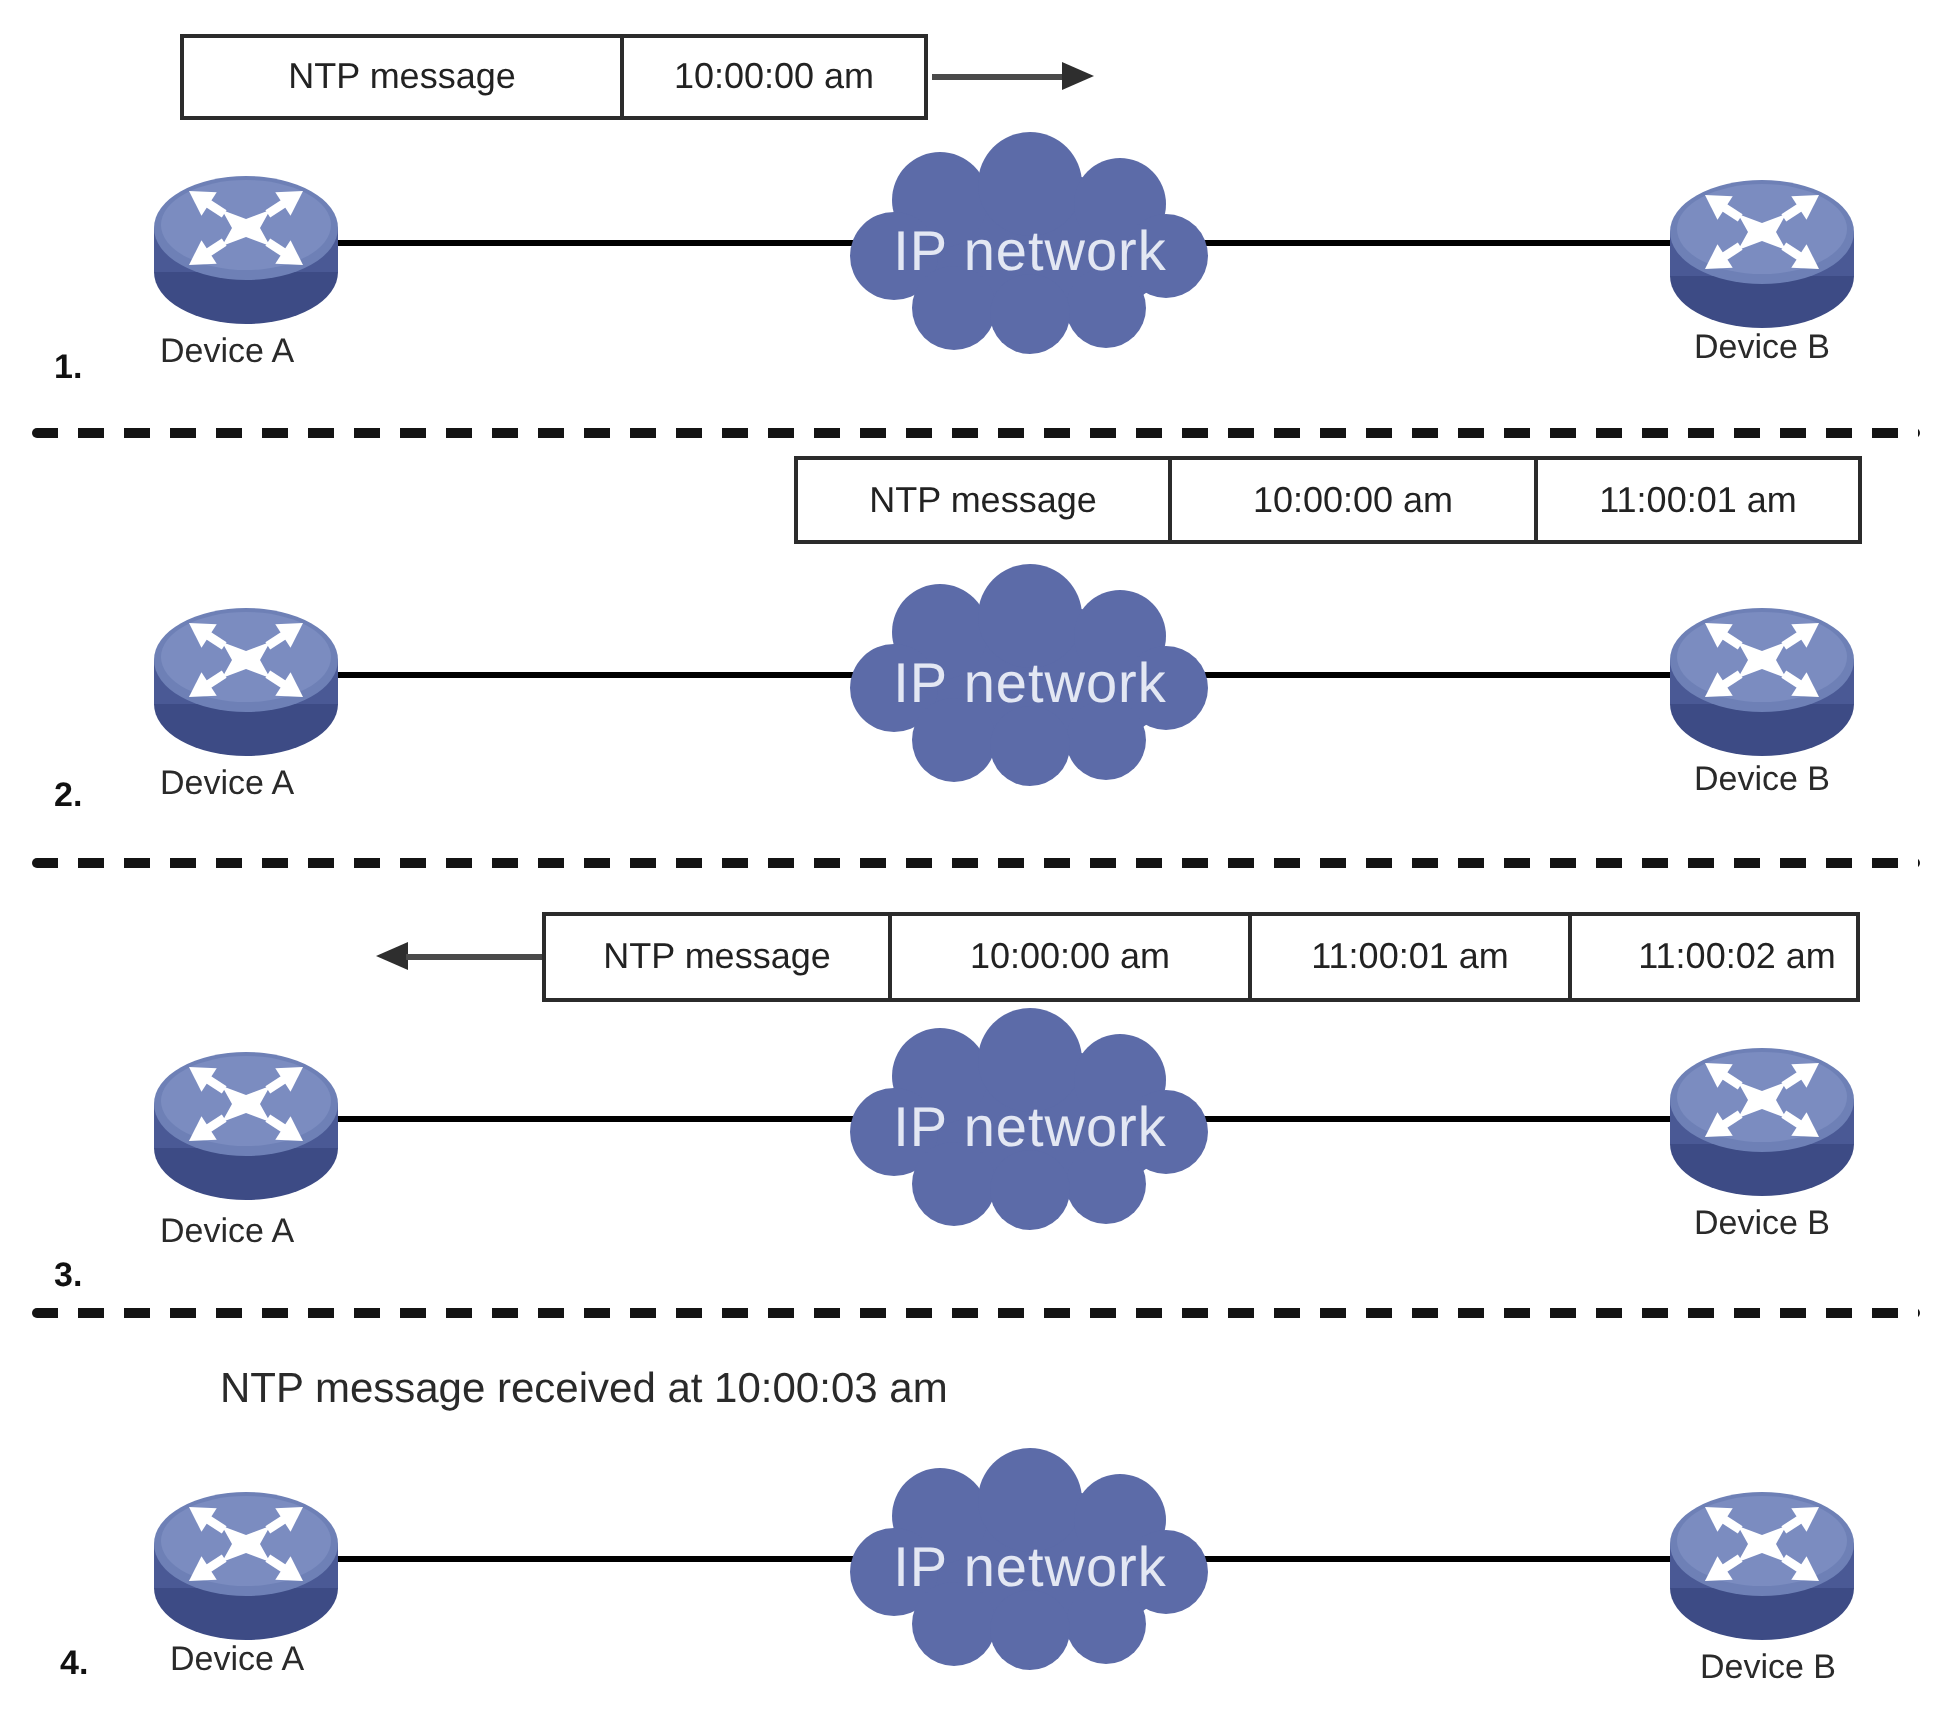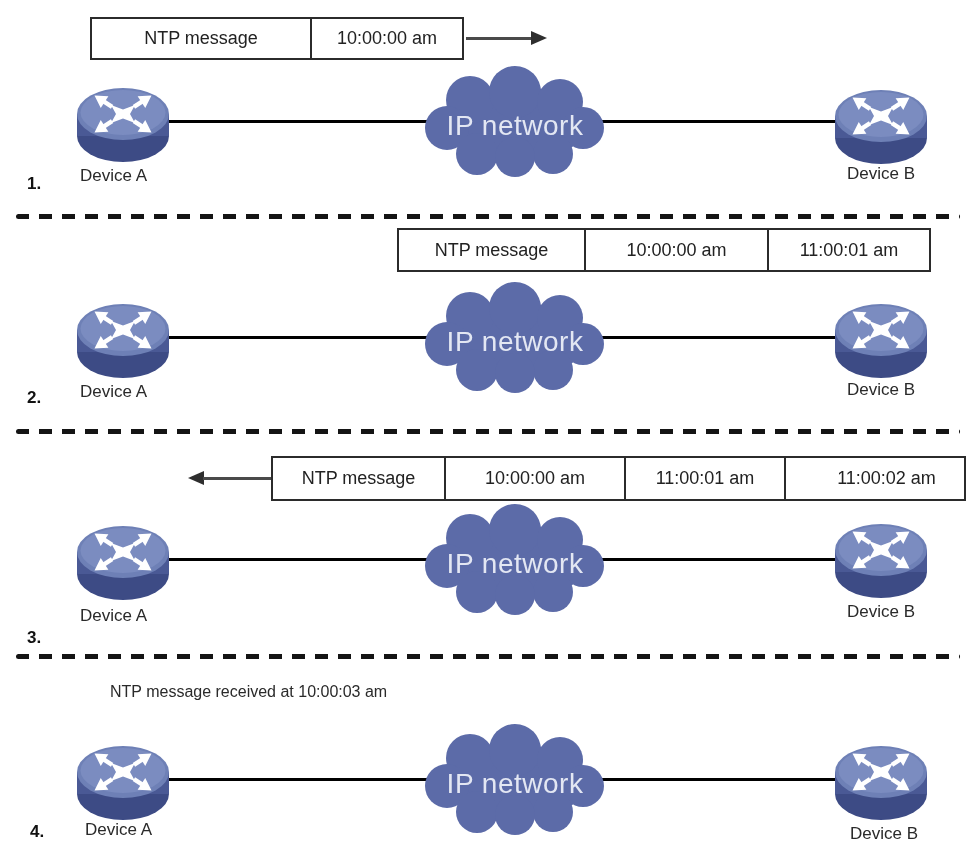--- a/index.html
+++ b/index.html
@@ -27,21 +27,21 @@
     border-top:7px solid transparent;border-bottom:7px solid transparent;
     border-right:16px solid #2e2e2e;}
   
   .cloud{position:absolute;width:200px;height:112px;z-index:3;}
   .cloud-label{position:absolute;width:200px;text-align:center;
     font-size:28px;color:#e3e7f3;z-index:4;letter-spacing:0.5px;}
   
   .router{position:absolute;z-index:5;}
   .devlabel{position:absolute;font-size:17px;color:#2a2a2a;z-index:5;white-space:nowrap;}
   .stepnum{position:absolute;font-size:17px;font-weight:bold;color:#111;z-index:5;}
-  .caption{position:absolute;font-size:16px;color:#2a2a2a;z-index:5;white-space:nowrap;}
+  .caption{position:absolute;font-size:21px;color:#2a2a2a;z-index:5;white-space:nowrap;}
 </style>
 </head>
 <body>
 
 <svg width="0" height="0" style="position:absolute" aria-hidden="true">
   <defs>
     <g id="r-arr" fill="#ffffff">
       <rect x="13" y="-2.2" width="11" height="4.4"></rect>
       <polygon points="22,-7 34,0 22,7"></polygon>
     </g>
@@ -129,21 +129,21 @@
 
 <div class="dashsep" style="top:429px;"></div>
 
 <div>
   <div class="arrow-head-left" style="left:188px;top:471px;"></div>
   <div class="arrow-shaft" style="left:203px;top:477px;width:68px;"></div>
   <div class="msgbox" style="left:271px;top:456px;height:45px;">
     <div class="cell" style="width:173px;">NTP message</div>
     <div class="cell" style="width:180px;">10:00:00 am</div>
     <div class="cell" style="width:160px;">11:00:01 am</div>
-    <div class="cell" style="width:178px;padding-left:23px;">11:00:02 am</div>
+    <div class="cell" style="width:142px;padding-left:23px;">11:00:02 am</div>
   </div>
 
   <div class="link" style="left:162px;top:558px;width:268px;"></div>
   <div class="link" style="left:600px;top:558px;width:242px;"></div>
   <svg class="cloud" style="left:415px;top:504px;" viewBox="0 0 200 112">
       <use href="#cloud-sym"></use>
     </svg>
   <div class="cloud-label" style="left:415px;top:548px;">IP network</div>
 
   <svg class="router" style="left:75px;top:522px;" width="96" height="84" viewBox="0 0 96 84">

